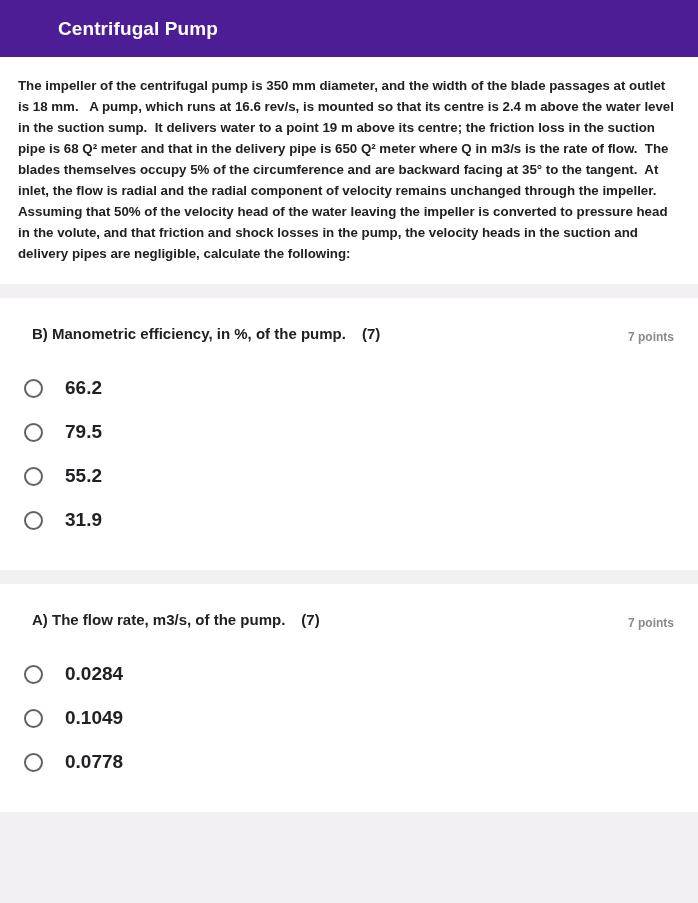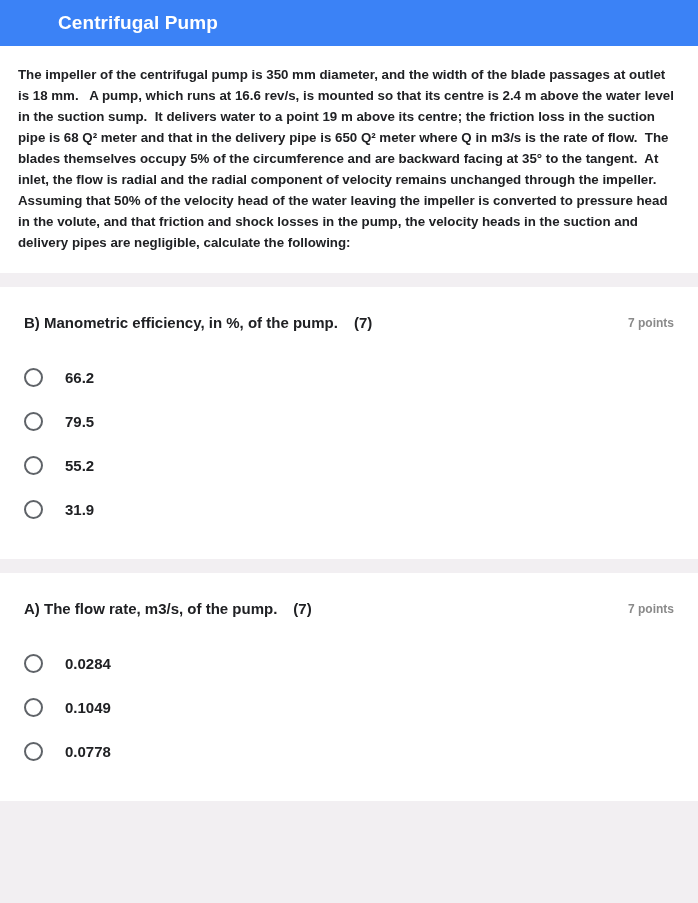--- a/index.html
+++ b/index.html
@@ -13,22 +13,22 @@
     font-family: "Liberation Sans", sans-serif;
     color: #202124;
     overflow: hidden;
   }
   .page {
     width: 698px;
     position: relative;
   }
   
   .header {
-    background: #3b82f6;
-    height: 46px;
+    background: #4c1d95;
+    height: 57px;
     display: flex;
     align-items: center;
     padding-left: 58px;
     box-sizing: border-box;
   }
   .header-title {
     color: #ffffff;
     font-size: 19px;
     font-weight: bold;
     letter-spacing: 0.1px;
@@ -55,23 +55,24 @@
     color: #202124;
     white-space: pre-wrap;
   }
   
   .question {
     padding-top: 26px;
     padding-bottom: 28px;
   }
   .q-head {
     display: flex;
-    align-items: flex-start;
+    align-items: flex-end;
     justify-content: space-between;
     padding: 0 6px 0 6px;
+    margin-left: 8px;
   }
   .q-title {
     font-size: 15px;
     line-height: 20px;
     color: #202124;
   }
   .q-title .q-marks {
     margin-left: 16px;
   }
   .q-points {
@@ -92,21 +93,21 @@
   .radio {
     width: 19px;
     height: 19px;
     border: 2px solid #5f6368;
     border-radius: 50%;
     box-sizing: border-box;
     flex: 0 0 auto;
   }
   .option-label {
     margin-left: 22px;
-    font-size: 15px;
+    font-size: 19px;
     color: #202124;
   }
 </style>
 </head>
 <body>
 
 <div class="page">
 
   <div class="header">
     <span class="header-title">Centrifugal Pump</span>

